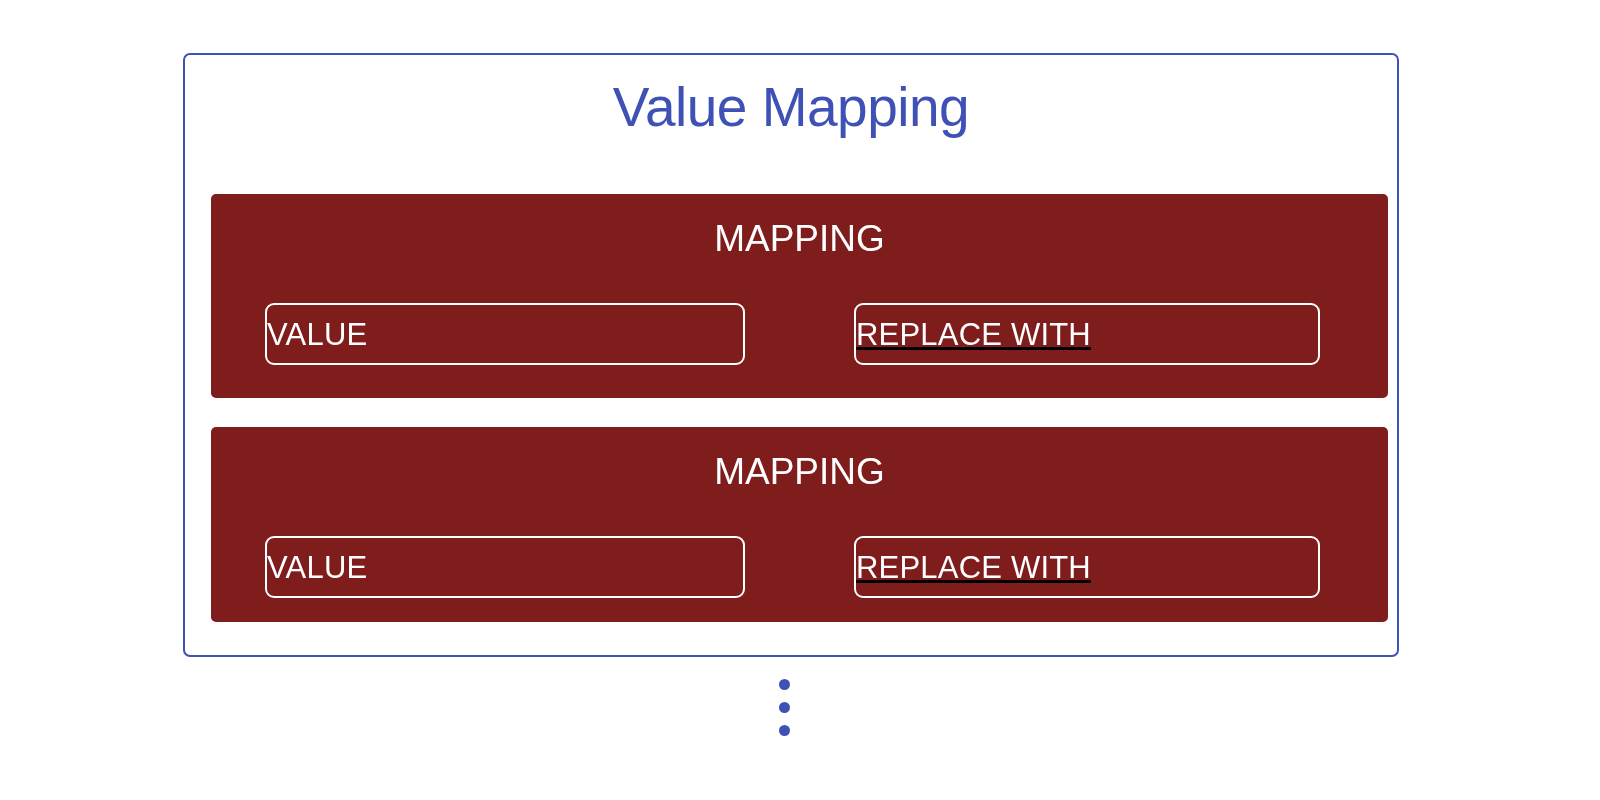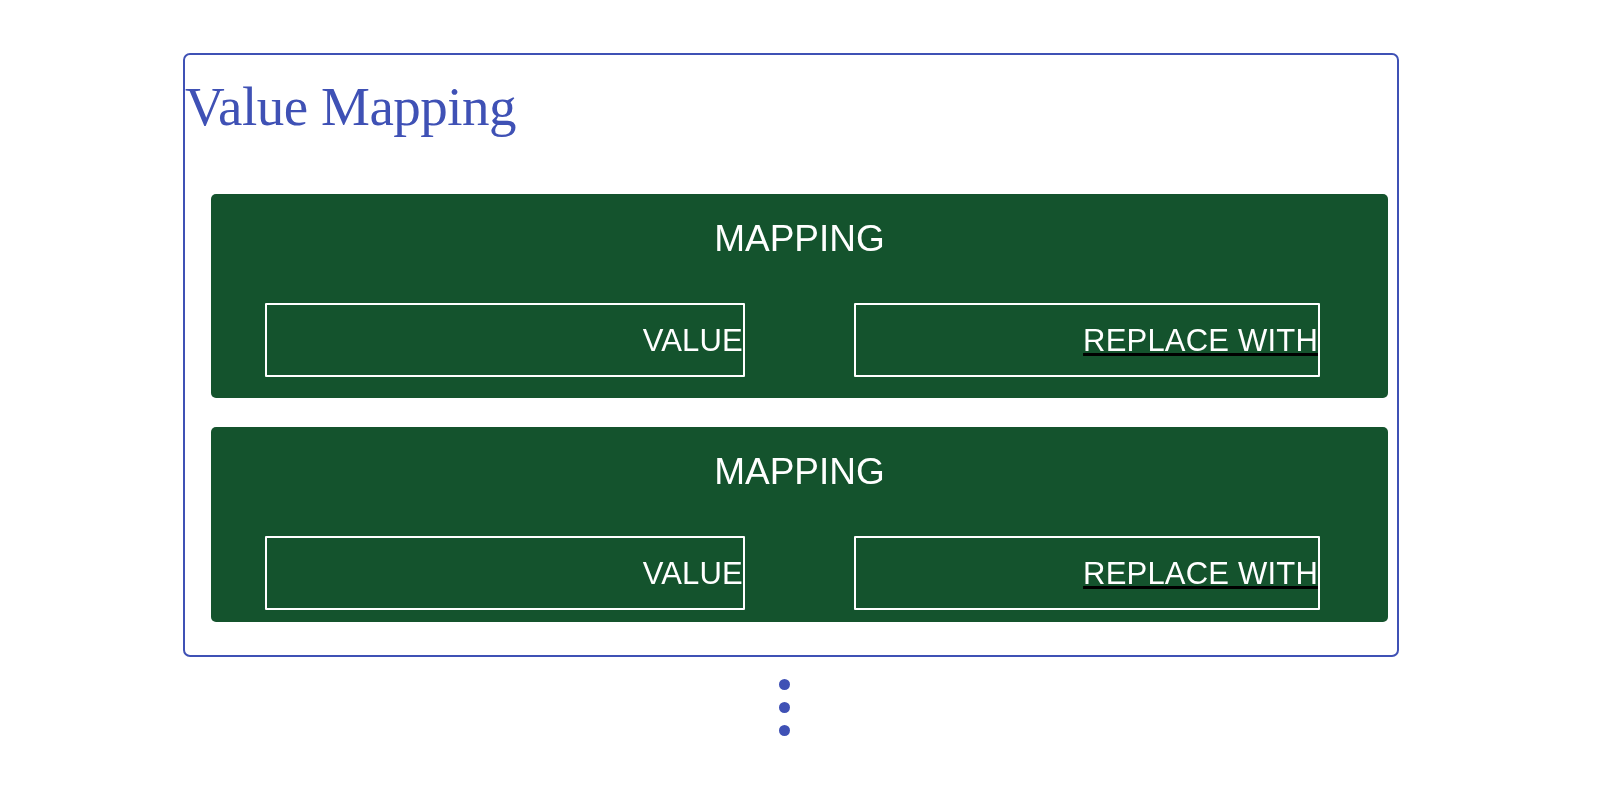--- a/index.html
+++ b/index.html
@@ -29,42 +29,41 @@
     border-radius: 7px;
     background: #ffffff;
   }
 
   
   .card-title {
     position: absolute;
     left: 0;
     top: 22px;
     width: 100%;
-    text-align: left;
+    text-align: center;
     font-size: 55px;
     font-weight: 500;
     letter-spacing: -0.5px;
     color: #3f51b5;
     line-height: 1.1;
     white-space: nowrap;
-    font-family: Liberation Serif, serif;
   }
 
   
   .mapping-list {
     position: absolute;
     left: 26px;   
     top: 139px;   
     width: 1177px;
   }
   .mapping-panel {
     position: relative;
     box-sizing: border-box;
     width: 100%;
-    background: #14532d;
+    background: #7f1d1d;
     border-radius: 5px;
     padding: 0;
   }
   .mapping-panel + .mapping-panel {
     margin-top: 29px;
   }
   .mapping-panel--first { height: 204px; }   
   .mapping-panel--second { height: 195px; }  
 
   .panel-heading {
@@ -84,26 +83,26 @@
     position: absolute;
     left: 54px;    
     top: 109px;    
     width: 1055px; 
     display: flex;
     justify-content: space-between;
     align-items: flex-start;
   }
   .field-box {
     box-sizing: border-box;
-    height: 74px;
+    height: 62px;
     border: 2px solid #ffffff;
-    border-radius: 1px;
+    border-radius: 9px;
     display: flex;
     align-items: center;
-    justify-content: flex-end;
+    justify-content: flex-start;
     background: transparent;
   }
   .field-box--value { width: 480px; }        
   .field-box--replace { width: 466px; text-decoration: underline; }      
   .field-label {
     font-size: 31px;
     font-weight: 400;
     color: #ffffff;
     line-height: 1;
     white-space: nowrap;

